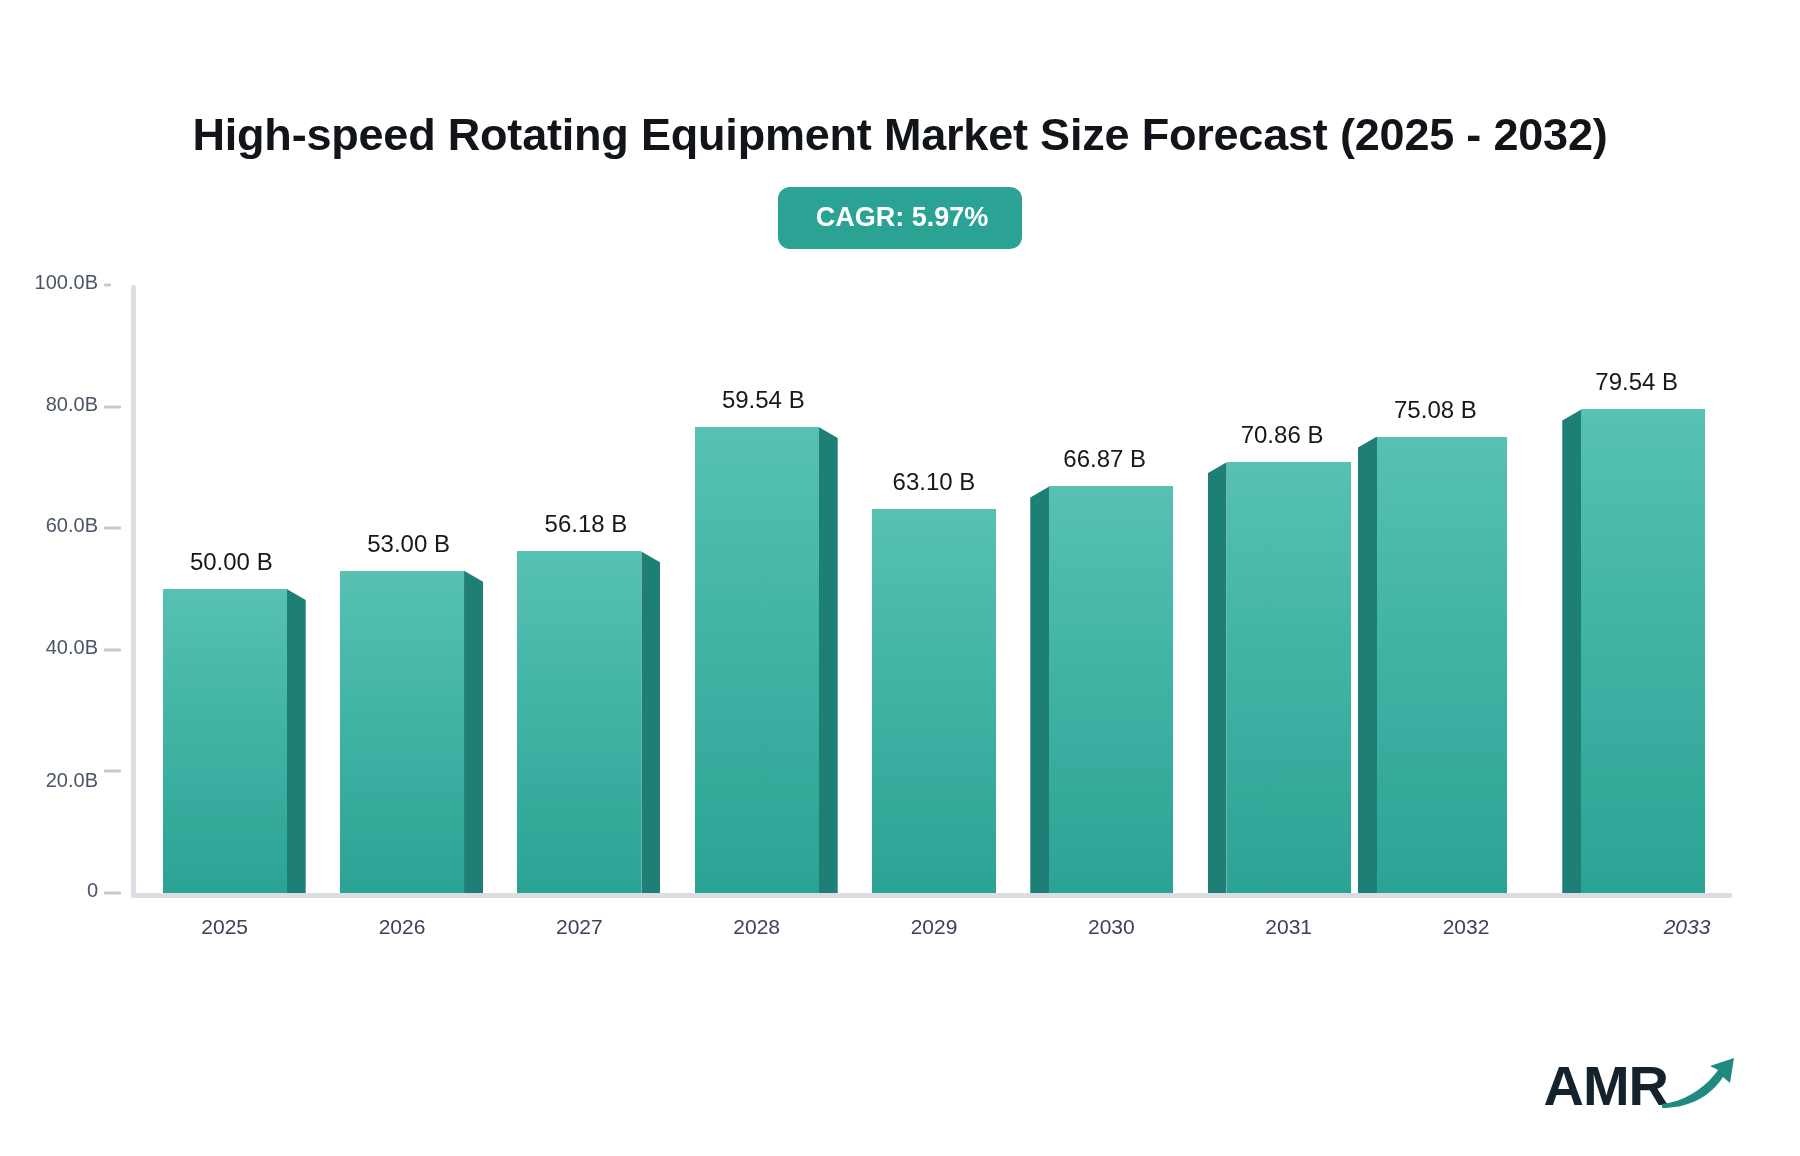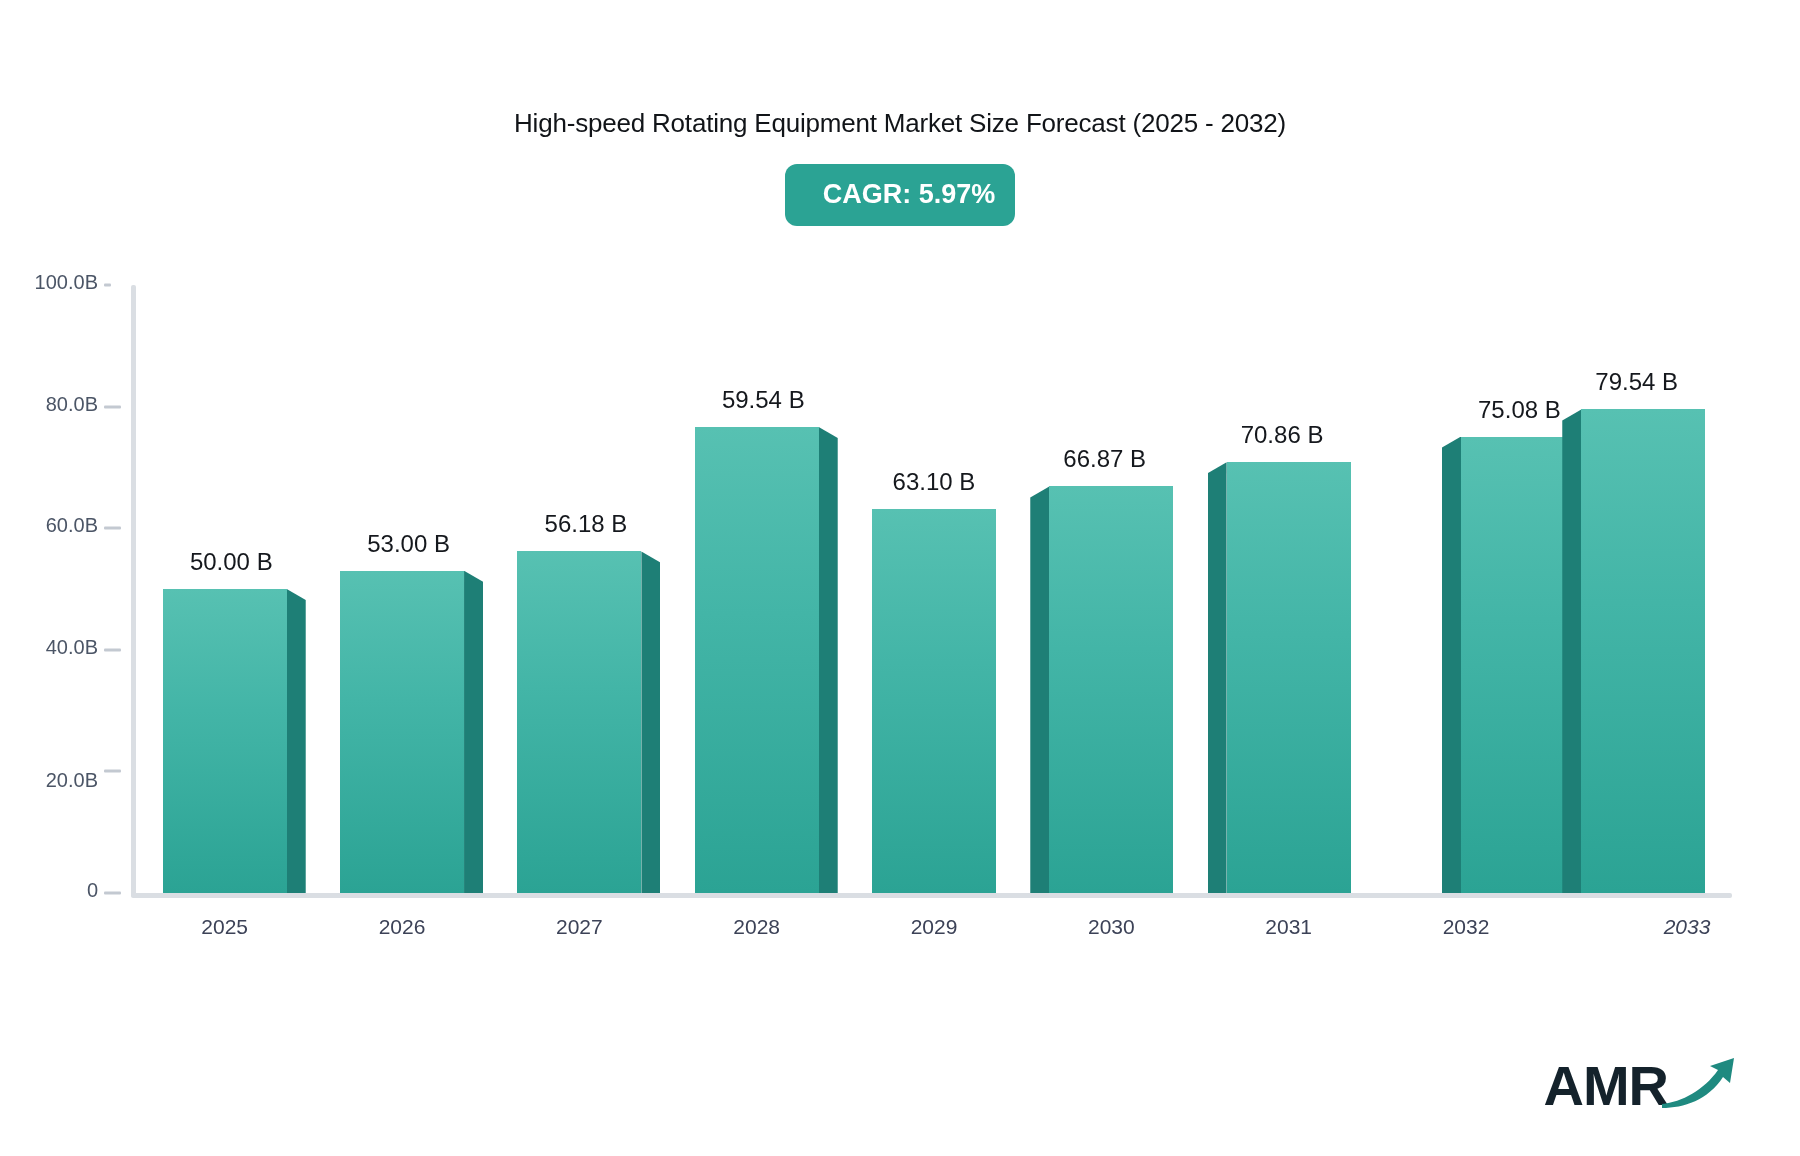--- a/index.html
+++ b/index.html
@@ -19,22 +19,22 @@
   .header {
     position: absolute;
     top: 0;
     left: 0;
     width: 1800px;
     text-align: center;
     padding-top: 108px;
     box-sizing: border-box;
   }
   .chart-title {
-    font-size: 26px;
-    font-weight: normal;
+    font-size: 45px;
+    font-weight: bold;
     color: #111418;
     letter-spacing: -0.2px;
     line-height: 1.2;
   }
   .chart-subtitle {
     margin-top: 18px;
     font-size: 25px;
     font-weight: bold;
     color: #3c4257;
     line-height: 1.2;
@@ -44,21 +44,21 @@
     margin-top: 25px;
     display: flex;
     justify-content: center;
   }
   .cagr-badge {
     display: inline-block;
     background: #2ba394;
     color: #ffffff;
     font-size: 27px;
     font-weight: bold;
-    padding: 17px 20px 18px 38px;
+    padding: 17px 34px 18px 38px;
     border-radius: 12px;
     line-height: 1;
   }
 
   
   .plot-area {
     position: absolute;
     left: 0;
     top: 0;
     width: 1800px;
@@ -282,21 +282,21 @@
           <div class="bar-value shift-left">66.87 B</div>
         </div>
       </div>
       <div class="bar-slot" style="left: 1090.6px; width: 124.133px;">
         <div class="bar-3d" style="height: 430.829px;">
           <div class="bar-front"></div>
           <div class="bar-side-left"></div>
           <div class="bar-value shift-left">70.86 B</div>
         </div>
       </div>
-      <div class="bar-slot" style="left: 1325px; width: 130px; text-align: center;">
+      <div class="bar-slot" style="left: 1241px; width: 130px; text-align: center;">
         <div class="bar-3d" style="height: 456.486px;">
           <div class="bar-front"></div>
           <div class="bar-side-left"></div>
           <div class="bar-value shift-left">75.08 B</div>
         </div>
       </div>
       <div class="bar-slot" style="left: 1445.27px; width: 124.133px;">
         <div class="bar-3d" style="height: 483.603px;">
           <div class="bar-front"></div>
           <div class="bar-side-left"></div>

